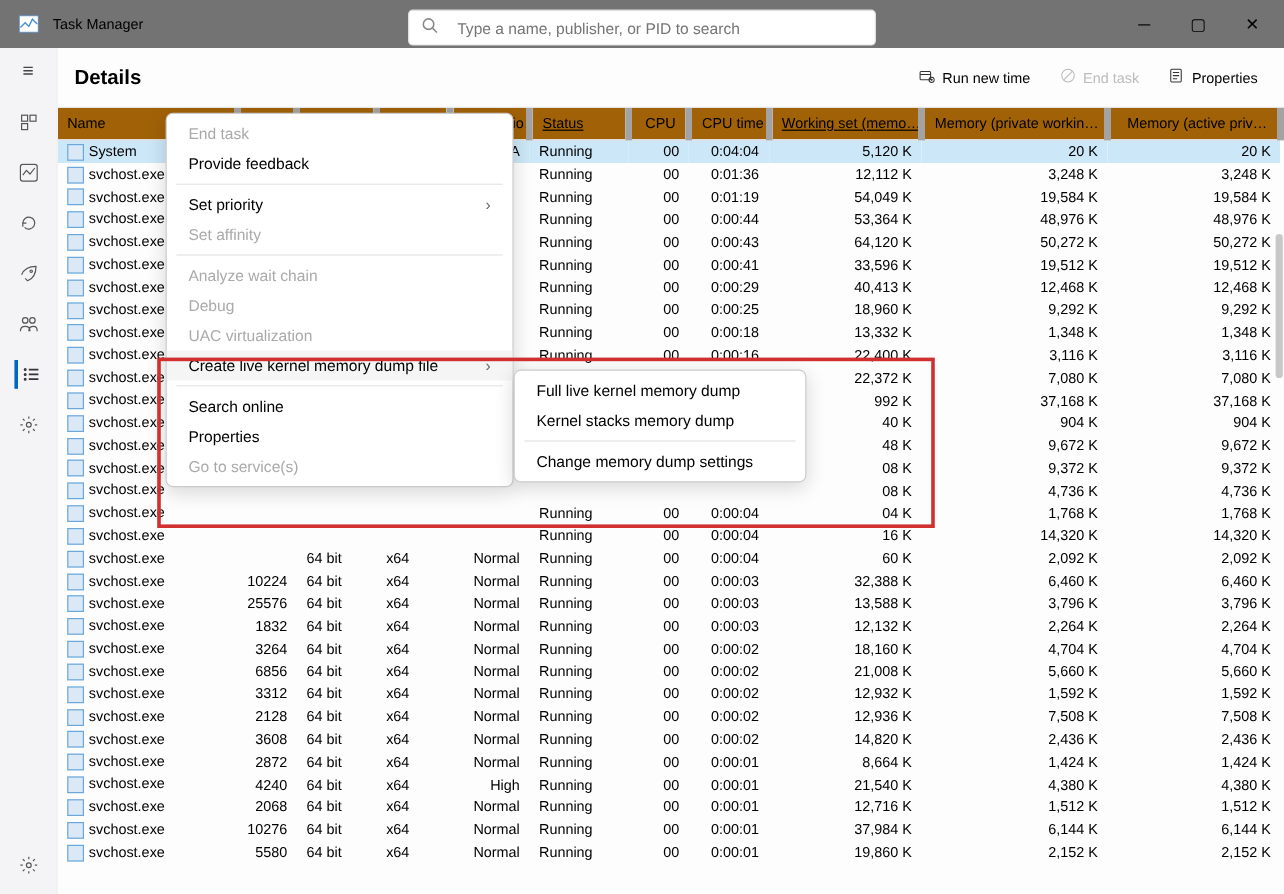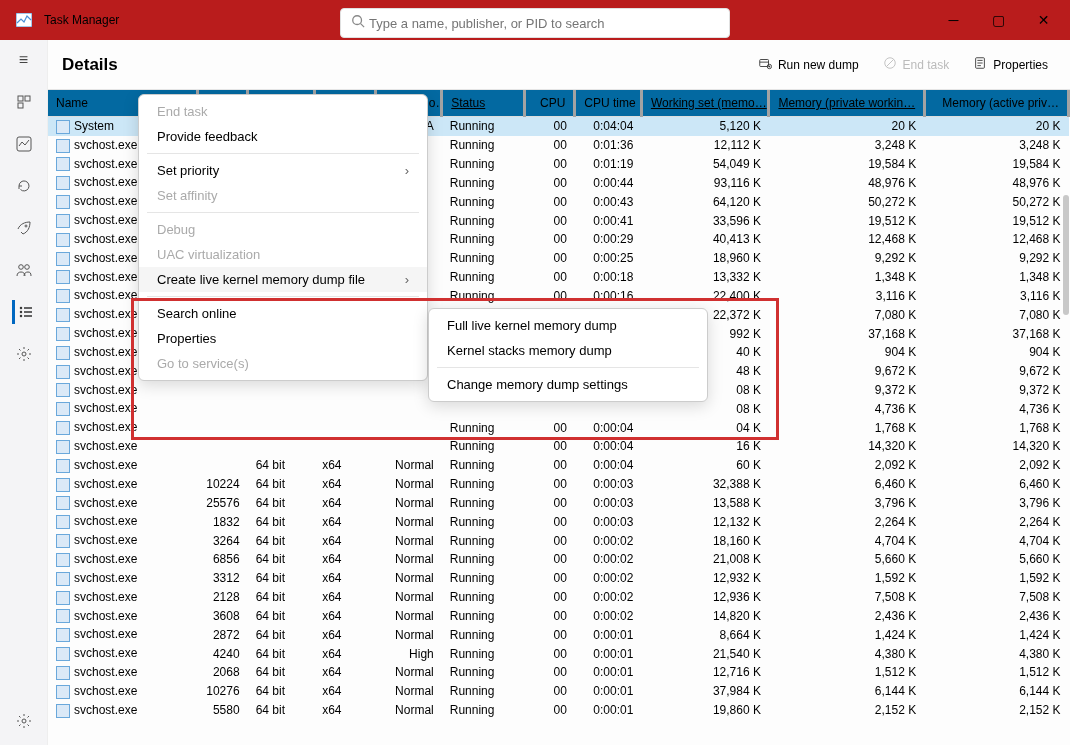--- a/index.html
+++ b/index.html
@@ -1,48 +1,48 @@
 <!DOCTYPE html>
 <html><head>
 <meta charset="utf-8">
 <style>
 *{margin:0;padding:0;box-sizing:border-box;font-family:"Segoe UI",Arial,sans-serif}
 body{width:1070px;height:745px;background:#fdfdfd;overflow:hidden;position:relative}
-.titlebar{height:40px;display:flex;align-items:center;padding:0 4px;background:#b91c1c}
+.titlebar{height:40px;display:flex;align-items:center;padding:0 4px;background:#737373}
 .tb-icon{width:20px;height:20px;margin:0 10px;display:flex;align-items:center;justify-content:center}
 .tb-title{font-size:12px;color:#000}
 .tb-search{margin-left:auto;margin-right:auto;position:absolute;left:340px;top:8px;width:390px;height:30px;border:1px solid #e0e0e0;border-radius:4px;display:flex;align-items:center;padding:0 10px;background:#fff}
-.tb-search input{border:none;outline:none;font-size:13px;color:#555;width:100%;margin-left:4px}
+.tb-search input{border:none;outline:none;font-size:13px;color:#555;width:100%;margin-left:16px}
 .tb-winbtns{margin-left:auto;display:flex}
 .tb-winbtn{width:45px;height:40px;display:flex;align-items:center;justify-content:center;font-size:14px;cursor:pointer}
 .content{display:flex;height:705px}
 .sidebar{width:48px;background:#f4f4f6;display:flex;flex-direction:column;align-items:center;padding-top:8px;gap:18px;border-right:1px solid #eee}
 .sidebar .nav-icon{width:24px;height:24px;display:flex;align-items:center;justify-content:center;color:#444;cursor:pointer;font-size:16px}
 .sidebar .nav-icon.active{border-left:3px solid #0067c0;padding-left:2px}
 .sidebar .bottom{margin-top:auto;margin-bottom:12px}
 .main{flex:1;display:flex;flex-direction:column;overflow:hidden}
 .toolbar{height:50px;display:flex;align-items:center;padding:0 14px;border-bottom:1px solid #e5e5e5}
 .page-title{font-size:17px;font-weight:600}
 .tb-actions{margin-left:auto;display:flex;gap:8px}
 .tb-action{display:flex;align-items:center;gap:6px;font-size:12px;padding:6px 8px;border-radius:4px;cursor:pointer}
 .tb-action.disabled{color:#bbb}
 .table-wrap{flex:1;overflow:auto;position:relative}
 table{border-collapse:collapse;width:100%;font-size:12px;table-layout:fixed}
-th{text-align:left;padding:6px 8px;border-right:3px solid #a3a3a3;border-bottom:1px solid #ddd;font-weight:400;background:#0369a1;white-space:nowrap;overflow:hidden;position:sticky;top:0}
+th{text-align:left;padding:6px 8px;border-right:6px solid #a3a3a3;border-bottom:1px solid #ddd;font-weight:400;background:#a16207;white-space:nowrap;overflow:hidden;position:sticky;top:0}
 th.r{text-align:right}
 td{padding:2px 8px;white-space:nowrap;overflow:hidden}
 td.r{text-align:right}
 tr.sel td{background:#cce7f7}
 .proc-icon{display:inline-block;width:14px;height:14px;background:#dbe9f7;border:1px solid #6aa8db;vertical-align:middle;margin-right:4px}
 .ctx-menu{position:absolute;background:#fff;border:1px solid #ccc;border-radius:6px;box-shadow:0 4px 16px rgba(0,0,0,0.15);padding:4px 0;font-size:13px;z-index:10}
 .ctx-menu .mi{padding:5px 18px;display:flex;justify-content:space-between;align-items:center;cursor:pointer}
 .ctx-menu .mi.disabled{color:#aaa}
 .ctx-menu .mi.hl{background:#f5f5f5}
 .ctx-menu .sep{height:1px;background:#e5e5e5;margin:4px 8px}
-.submenu{left:295px;width:280px}
+.submenu{left:295px;width:244px}
 .redbox{position:absolute;border:3px solid #d03030;pointer-events:none;z-index:20}
 .scroll-thumb{position:absolute;right:1px;top:105px;width:6px;height:120px;background:#c8c8c8;border-radius:3px}
 </style>
 </head>
 <body>
 
 <div class="titlebar">
   <span class="tb-icon">
     <svg width="16" height="14" viewBox="0 0 16 14">
         <rect x="0" y="0" width="16" height="14" fill="#fff" stroke="#4a90d6"></rect>
@@ -130,21 +130,21 @@
       <div class="page-title">Details</div>
       <div class="tb-actions">
         <div class="tb-action">
           <span><svg width="14" height="14" viewBox="0 0 16 16" fill="none" stroke="#333">
                 <rect x="2" y="4" width="10" height="8" rx="1"></rect>
                 <line x1="2" y1="7" x2="12" y2="7"></line>
                 <circle cx="13" cy="12" r="2.5"></circle>
                 <line x1="13" y1="11" x2="13" y2="13"></line>
                 <line x1="12" y1="12" x2="14" y2="12"></line>
               </svg></span>
-          <span>Run new dump</span>
+          <span>Run new time</span>
         </div>
         <div class="tb-action disabled">
           <span><svg width="14" height="14" viewBox="0 0 16 16" fill="none" stroke="#bbb">
                 <circle cx="8" cy="8" r="6"></circle>
                 <line x1="4" y1="12" x2="12" y2="4"></line>
               </svg></span>
           <span>End task</span>
         </div>
         <div class="tb-action">
           <span><svg width="14" height="14" viewBox="0 0 16 16" fill="none" stroke="#333">
@@ -164,21 +164,21 @@
             <tr id="hdr">
               <th style="width: 135px;">Name</th>
               <th class="r" style="width: 45px;">PID</th>
               <th style="width: 60px;">Platform</th>
               <th style="width: 55px;">Archite…</th>
               <th class="r" style="width: 60px;">Base prio…</th>
               <th style="width: 75px; text-decoration: underline;">Status</th>
               <th class="r" style="width: 45px;">CPU</th>
               <th class="r" style="width: 60px;">CPU time</th>
               <th class="r" style="width: 115px; text-decoration: underline;">Working set (memo…</th>
-              <th class="r" style="width: 140px; text-decoration: underline;">Memory (private workin…</th>
+              <th class="r" style="width: 140px;">Memory (private workin…</th>
               <th class="r" style="width: 130px;">Memory (active priv…</th>
             </tr>
           </thead>
         <tbody id="tbody">
             <tr class="sel">
               <td><span class="proc-icon"></span>System</td>
               <td class="r">4</td>
               <td></td>
               <td></td>
               <td class="r">N/A</td>
@@ -217,21 +217,21 @@
             </tr>
             <tr>
               <td><span class="proc-icon"></span>svchost.exe</td>
               <td class="r"></td>
               <td></td>
               <td></td>
               <td class="r"></td>
               <td>Running</td>
               <td class="r">00</td>
               <td class="r">0:00:44</td>
-              <td class="r">93,116 K</td>
+              <td class="r">53,364 K</td>
               <td class="r">48,976 K</td>
               <td class="r">48,976 K</td>
             </tr>
             <tr>
               <td><span class="proc-icon"></span>svchost.exe</td>
               <td class="r"></td>
               <td></td>
               <td></td>
               <td class="r"></td>
               <td>Running</td>
@@ -605,20 +605,23 @@
           </div>
           <div class="sep"></div>
           <div class="mi">
             <span>Set priority</span>
             <span style="color: rgb(102, 102, 102);">›</span>
           </div>
           <div class="mi disabled">
             <span>Set affinity</span>
           </div>
           <div class="sep"></div>
+          <div class="mi disabled">
+            <span>Analyze wait chain</span>
+          </div>
           <div class="mi disabled">
             <span>Debug</span>
           </div>
           <div class="mi disabled">
             <span>UAC virtualization</span>
           </div>
           <div class="mi hl">
             <span>Create live kernel memory dump file</span>
             <span style="color: rgb(102, 102, 102);">›</span>
           </div>

